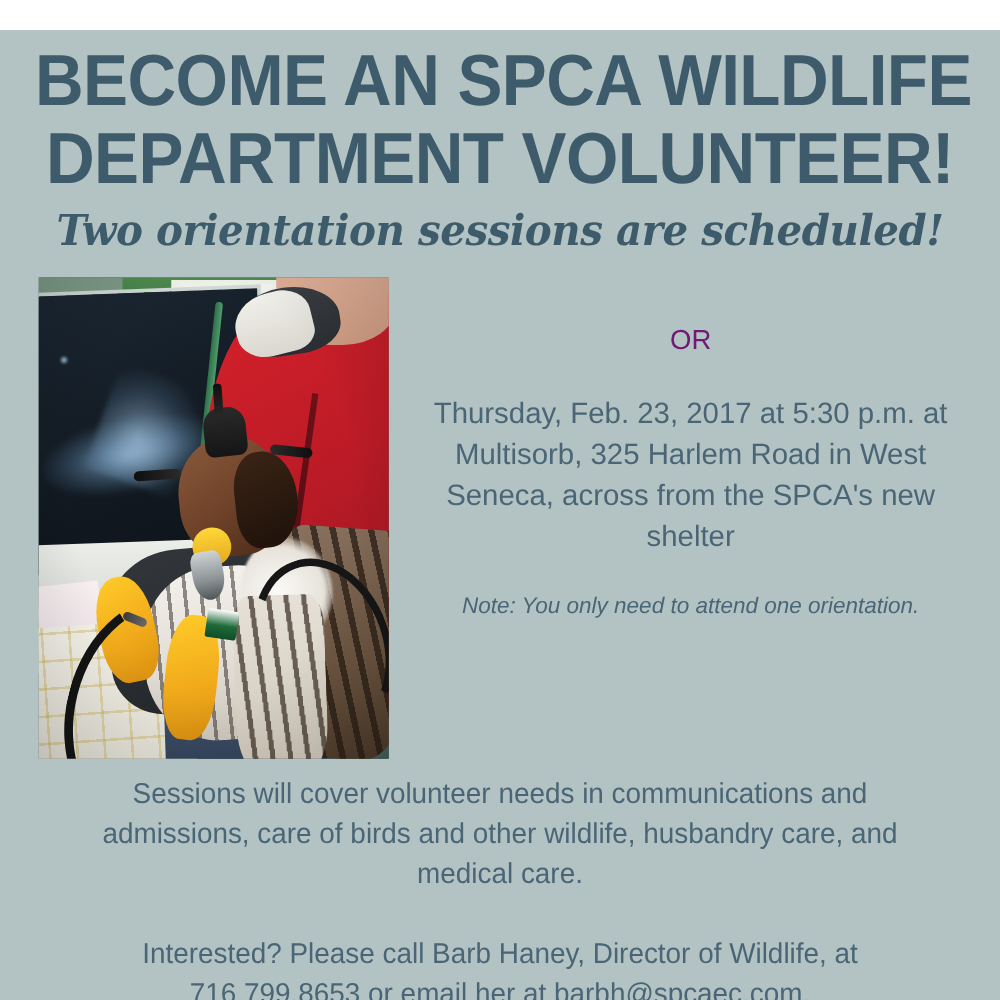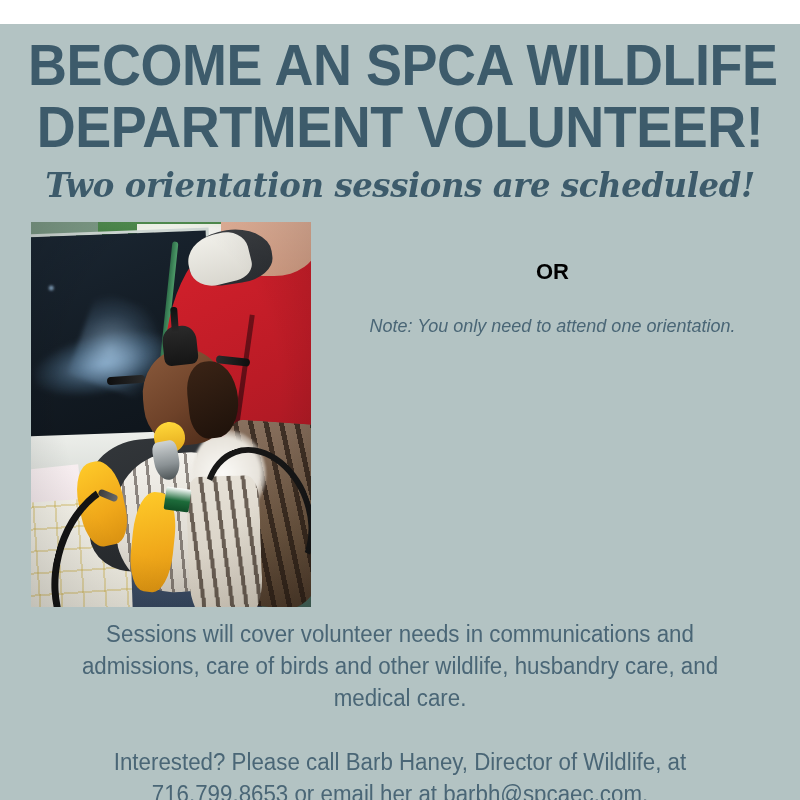--- a/index.html
+++ b/index.html
@@ -344,23 +344,23 @@
     top: 205px;
     width: 455px;
     text-align: center;
     color: #4a6676;
     font-size: 23.5px;
     line-height: 33px;
   }
   .session-block { margin: 0; }
   .or-line {
     margin: 26px 0 26px 0;
-    font-weight: bold;
+    font-weight: normal;
     font-size: 22px;
-    color: #000000;
+    color: #701a75;
   }
   .note-line {
     margin: 26px 0 0 0;
     font-style: italic;
     font-size: 18px;
     line-height: 24px;
     color: #4a6676;
   }
 
   
@@ -437,20 +437,21 @@
       <div class="ph-talon2"></div>
       <div class="ph-band"></div>
       <div class="ph-cord1"></div>
       <div class="ph-cord2"></div>
       <div class="ph-vignette"></div>
     </div>
   </div>
 
   <div class="sessions">
     <p class="or-line">OR</p>
+    <p class="session-block">Thursday, Feb. 23, 2017 at 5:30 p.m. at Multisorb, 325 Harlem Road in West Seneca, across from the SPCA's new shelter</p>
     <p class="note-line">Note: You only need to attend one orientation.</p>
   </div>
 
   <div class="bottom-para" id="para-sessions">Sessions will cover volunteer needs in communications and admissions, care of birds and other wildlife, husbandry care, and medical care.</div>
 
   <div class="bottom-para" id="para-contact">Interested? Please call Barb Haney, Director of Wildlife, at 716.799.8653 or email her at barbh@spcaec.com.</div>
 
 </div>
 
 </body></html>

